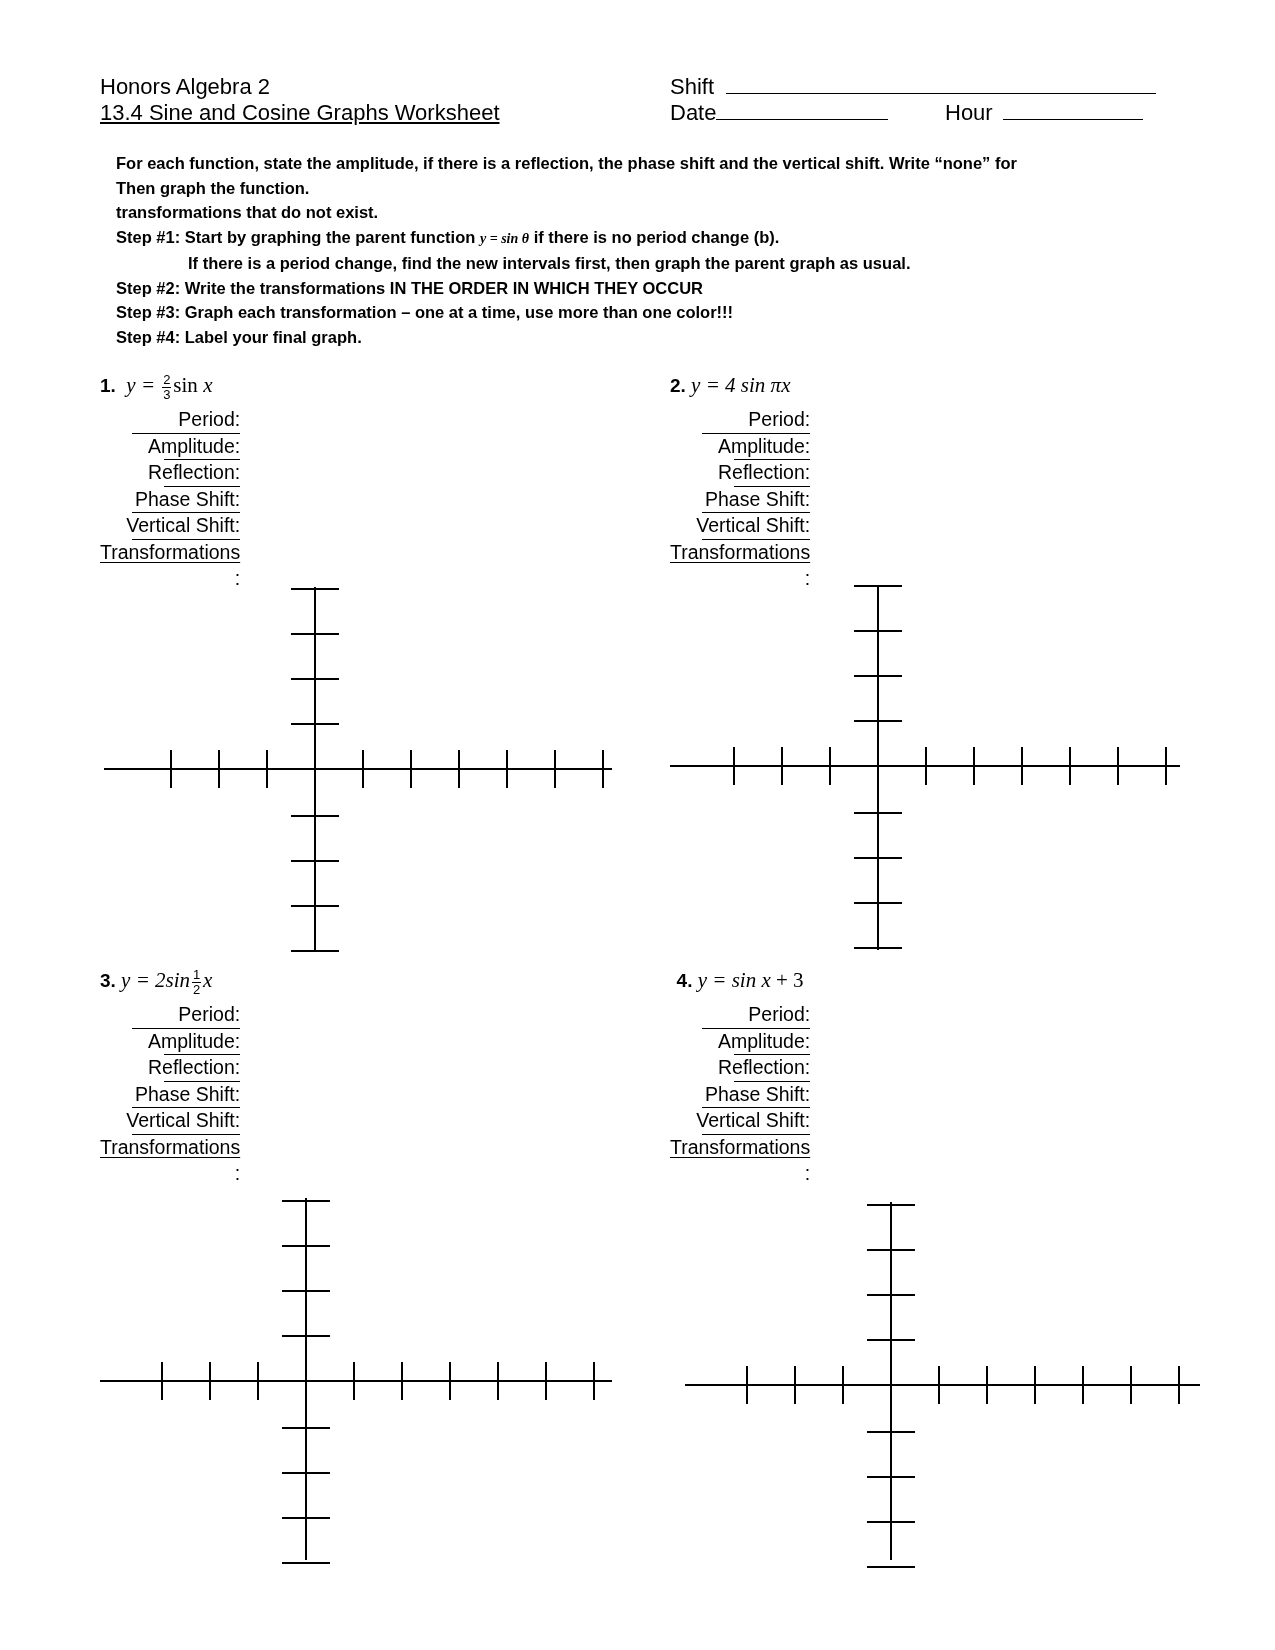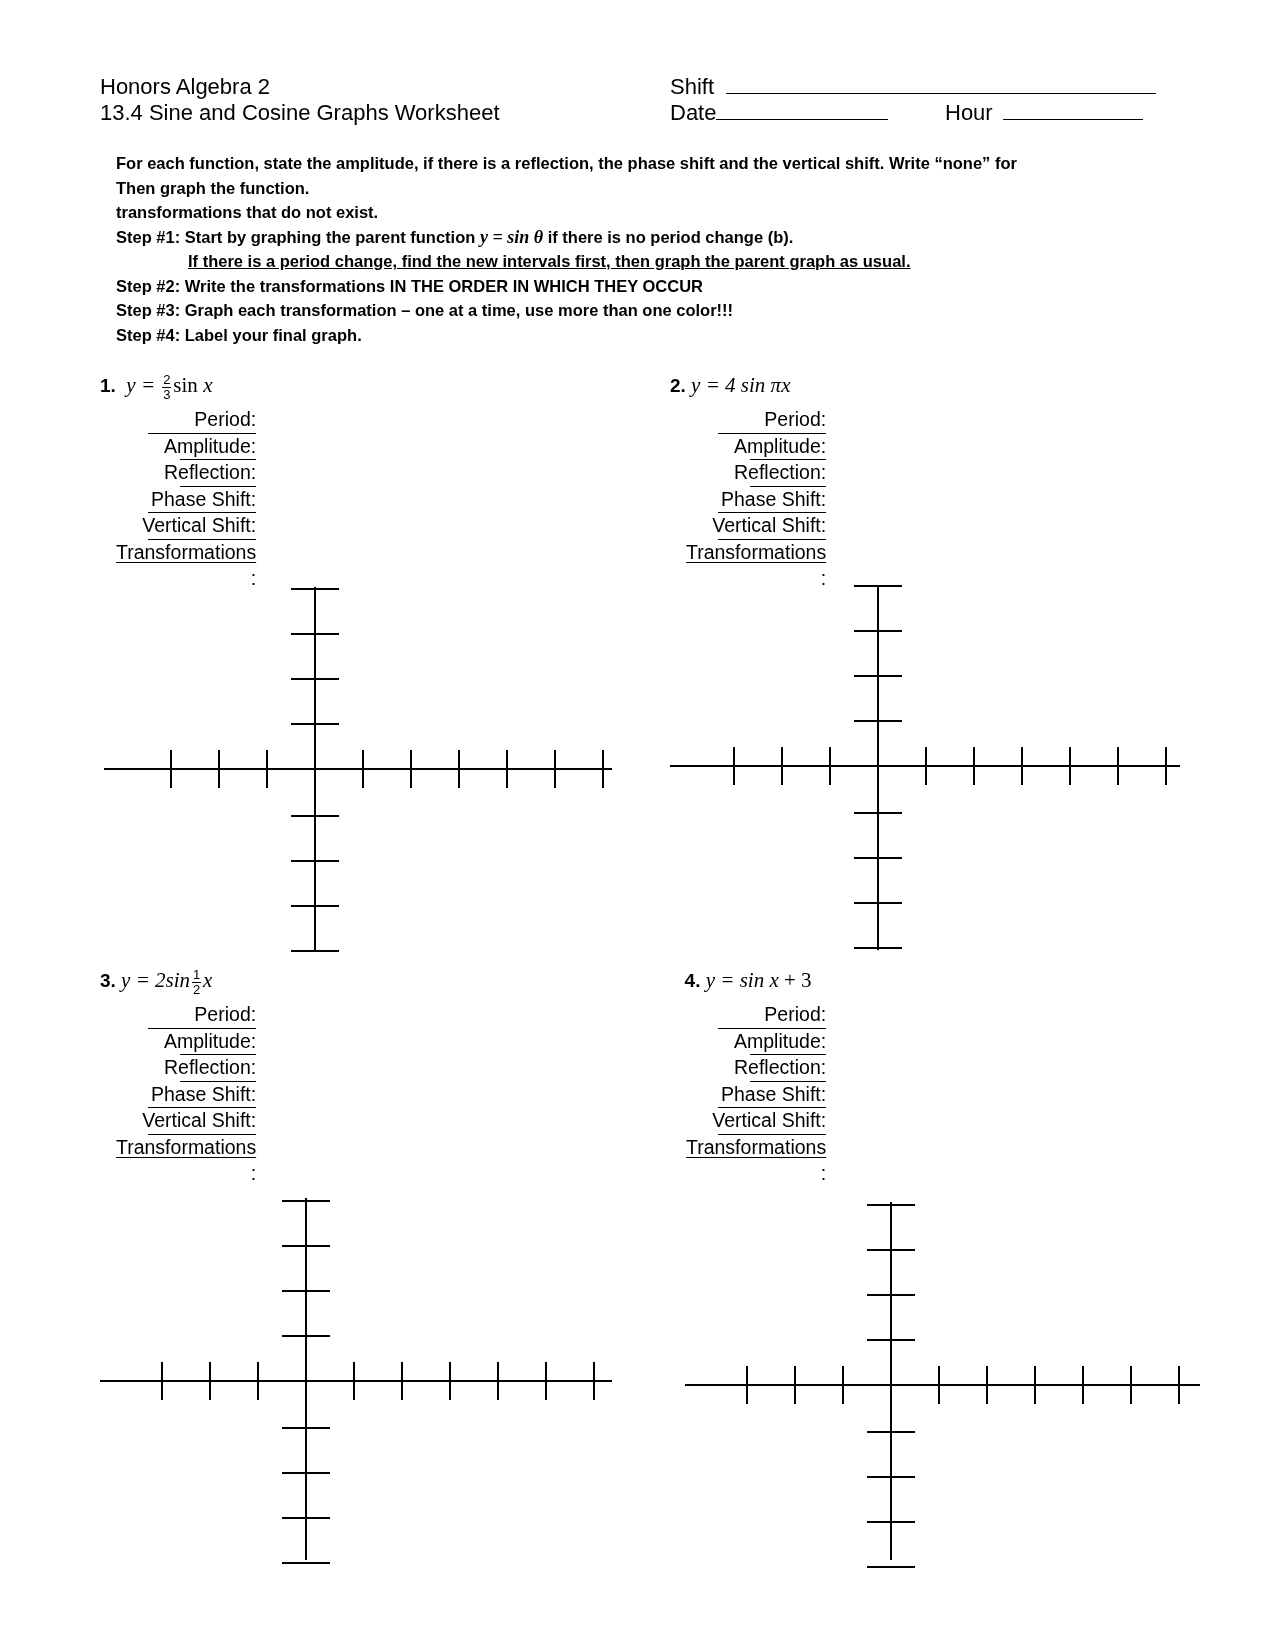--- a/index.html
+++ b/index.html
@@ -2,57 +2,57 @@
 <html><head>
 <meta charset="utf-8">
 <style>
   html,body{margin:0;padding:0;background:#ffffff;}
   body{width:1275px;height:1650px;position:relative;overflow:hidden;
        font-family:"Liberation Sans",sans-serif;color:#000;}
   .abs{position:absolute;white-space:nowrap;}
   .hdr{font-size:22px;}
   .blank{display:inline-block;border-bottom:1.5px solid #000;height:18px;vertical-align:baseline;}
   .instr{font-size:16.5px;font-weight:bold;line-height:24.5px;margin-left:16px;}
-  .instr .math{font-family:"Liberation Serif",serif;font-style:italic;font-weight:bold;font-size:18px;}
+  .instr .math{font-family:"Liberation Serif",serif;font-style:italic;font-weight:bold;font-size:14px;}
   .prob{font-size:19.5px;line-height:26.5px;}
   .eq{font-family:"Liberation Serif",serif;font-size:21px;}
   .eq .num{font-family:"Liberation Sans",sans-serif;font-weight:bold;font-size:19px;}
   .eq i{font-style:italic;}
   .frac{display:inline-flex;flex-direction:column;align-items:center;vertical-align:middle;font-family:"Liberation Sans",sans-serif;font-size:13px;line-height:12px;margin:0 2px;}
   .frac .bar{border-top:1px solid #000;width:9px;margin:1px 0;}
   .field{display:flex;align-items:flex-end;height:26.5px;flex-direction:column;}
   .field .line{border-bottom:1.3px solid #000;height:18px;margin-bottom:5px;}
-  .trans{text-decoration:underline;text-underline-offset:3px;margin-left:16px;}
+  .trans{text-decoration:underline;text-underline-offset:3px;}
   svg.axes{position:absolute;overflow:visible;}
   svg.axes line{stroke:#000;stroke-width:2;}
 </style>
 </head>
 <body>
 
 <div class="abs hdr" style="left:100px;top:74px;">Honors Algebra 2</div>
-<div class="abs hdr" style="left:100px;top:100px;">13.4 Sine and Cosine Graphs Worksheet</div>
+<div class="abs hdr" style="left:100px;top:100px;text-decoration:underline;">13.4 Sine and Cosine Graphs Worksheet</div>
 
 <div class="abs hdr" style="left:670px;top:74px;">
   <span>Shift</span>
   <span class="blank" style="width:430px;margin-left:6px;"></span>
 </div>
 <div class="abs hdr" style="left:670px;top:100px;">
   <span>Date</span><span class="blank" style="width:172px;"></span>
 </div>
 <div class="abs hdr" style="left:901px;top:100px;margin-left:44px;">
   <span>Hour</span>
   <span class="blank" style="width:140px;margin-left:4px;"></span>
 </div>
 
 <div class="abs instr" style="left:100px;top:151px;">
   <div>For each function, state the amplitude, if there is a reflection, the phase shift and the vertical shift.  Write “none” for</div>
   <div>Then graph the function.</div>
   <div>transformations that do not exist.</div>
   <div><span>Step #1:  Start by graphing the parent function </span><span class="math">y = sin θ</span><span> if there is no period change (b).</span></div>
-  <div style="padding-left:72px;text-decoration:underline;">If there is a period change, find the new intervals first, then graph the parent graph as usual.</div>
+  <div style="padding-left:72px;">If there is a period change, find the new intervals first, then graph the parent graph as usual.</div>
   <div>Step #2:  Write the transformations IN THE ORDER IN WHICH THEY OCCUR</div>
   <div>Step #3:  Graph each transformation – one at a time, use more than one color!!!</div>
   <div>Step #4:  Label your final graph.</div>
 </div>
 
 <div class="abs prob" style="left:100px;top:372px;">
   <div class="eq" style="height:34px;">
     <span class="num">1</span><span class="num">.</span>&nbsp;&nbsp;<i>y = </i><span class="frac">
         <span>2</span>
         <span class="bar"></span>

